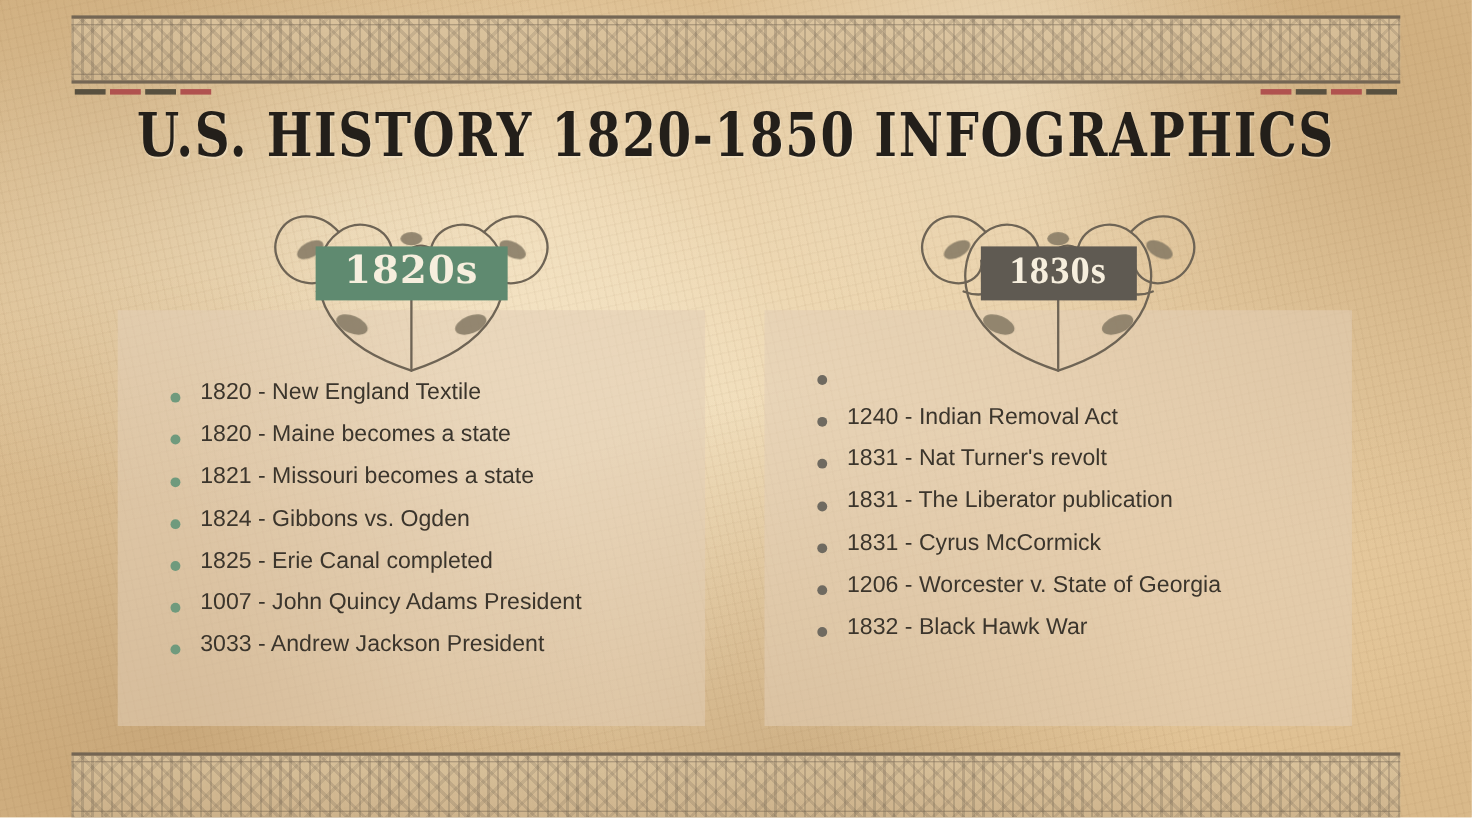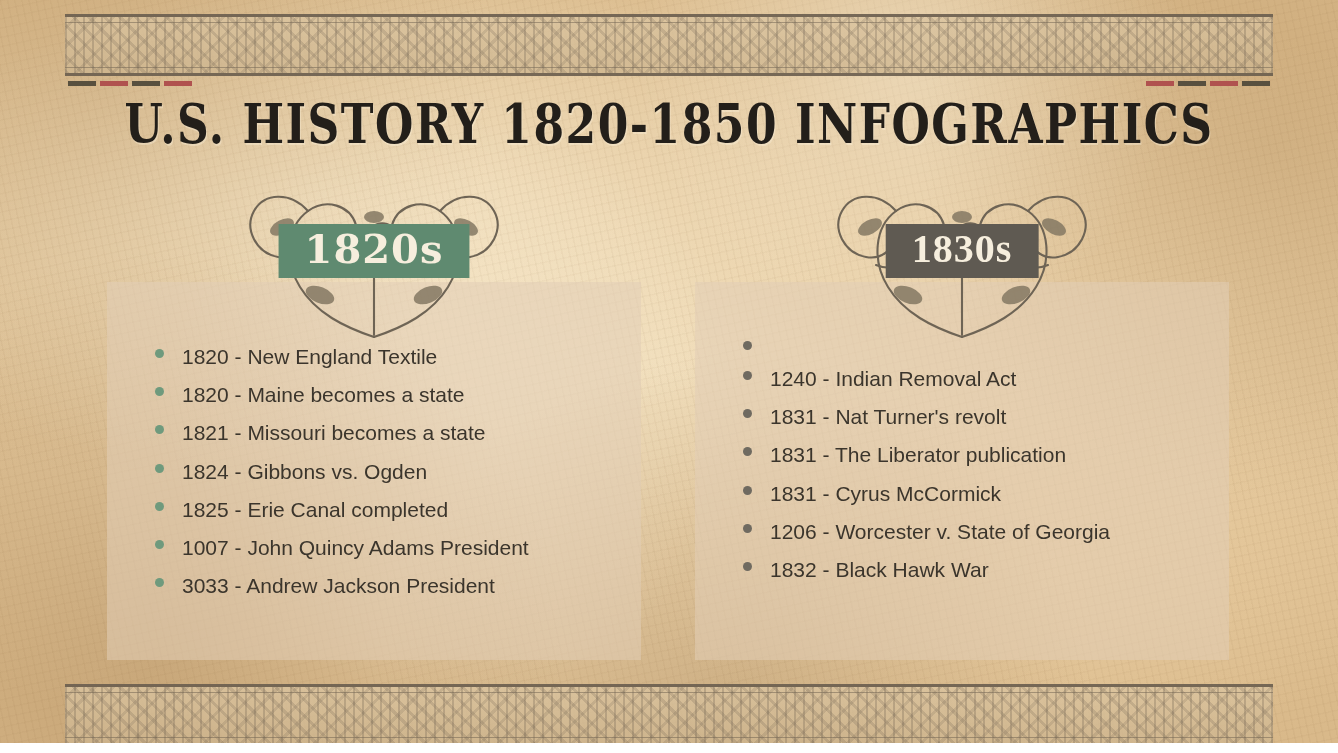--- a/index.html
+++ b/index.html
@@ -128,39 +128,39 @@
   }
 
   .decade-badge {
     position: absolute;
     top: -58px;
     left: 50%;
     transform: translateX(-50%);
     padding: 4px 26px 8px;
     font-family: "DejaVu Serif", serif;
     font-weight: bold;
-    font-size: 40px;
+    font-size: 35px;
     letter-spacing: 1px;
     color: #f6eedd;
     line-height: 1.05;
     z-index: 3;
   }
   #badge-1820s { background: #5f8a70; }
   #badge-1830s { background: #5f5a52; font-family: Liberation Serif, serif; }
 
   .items {
     list-style: none;
     margin: 0;
     padding: 62px 0 0 48px;
     position: relative;
     z-index: 2;
   }
   .items li {
     display: flex;
-    align-items: center;
+    align-items: flex-end;
     font-family: "Liberation Sans", sans-serif;
     font-size: 21px;
     color: #3b352c;
     margin-bottom: 13px;
     line-height: 1.2;
   }
   .items li .bullet {
     width: 9px;
     height: 9px;
     border-radius: 50%;

